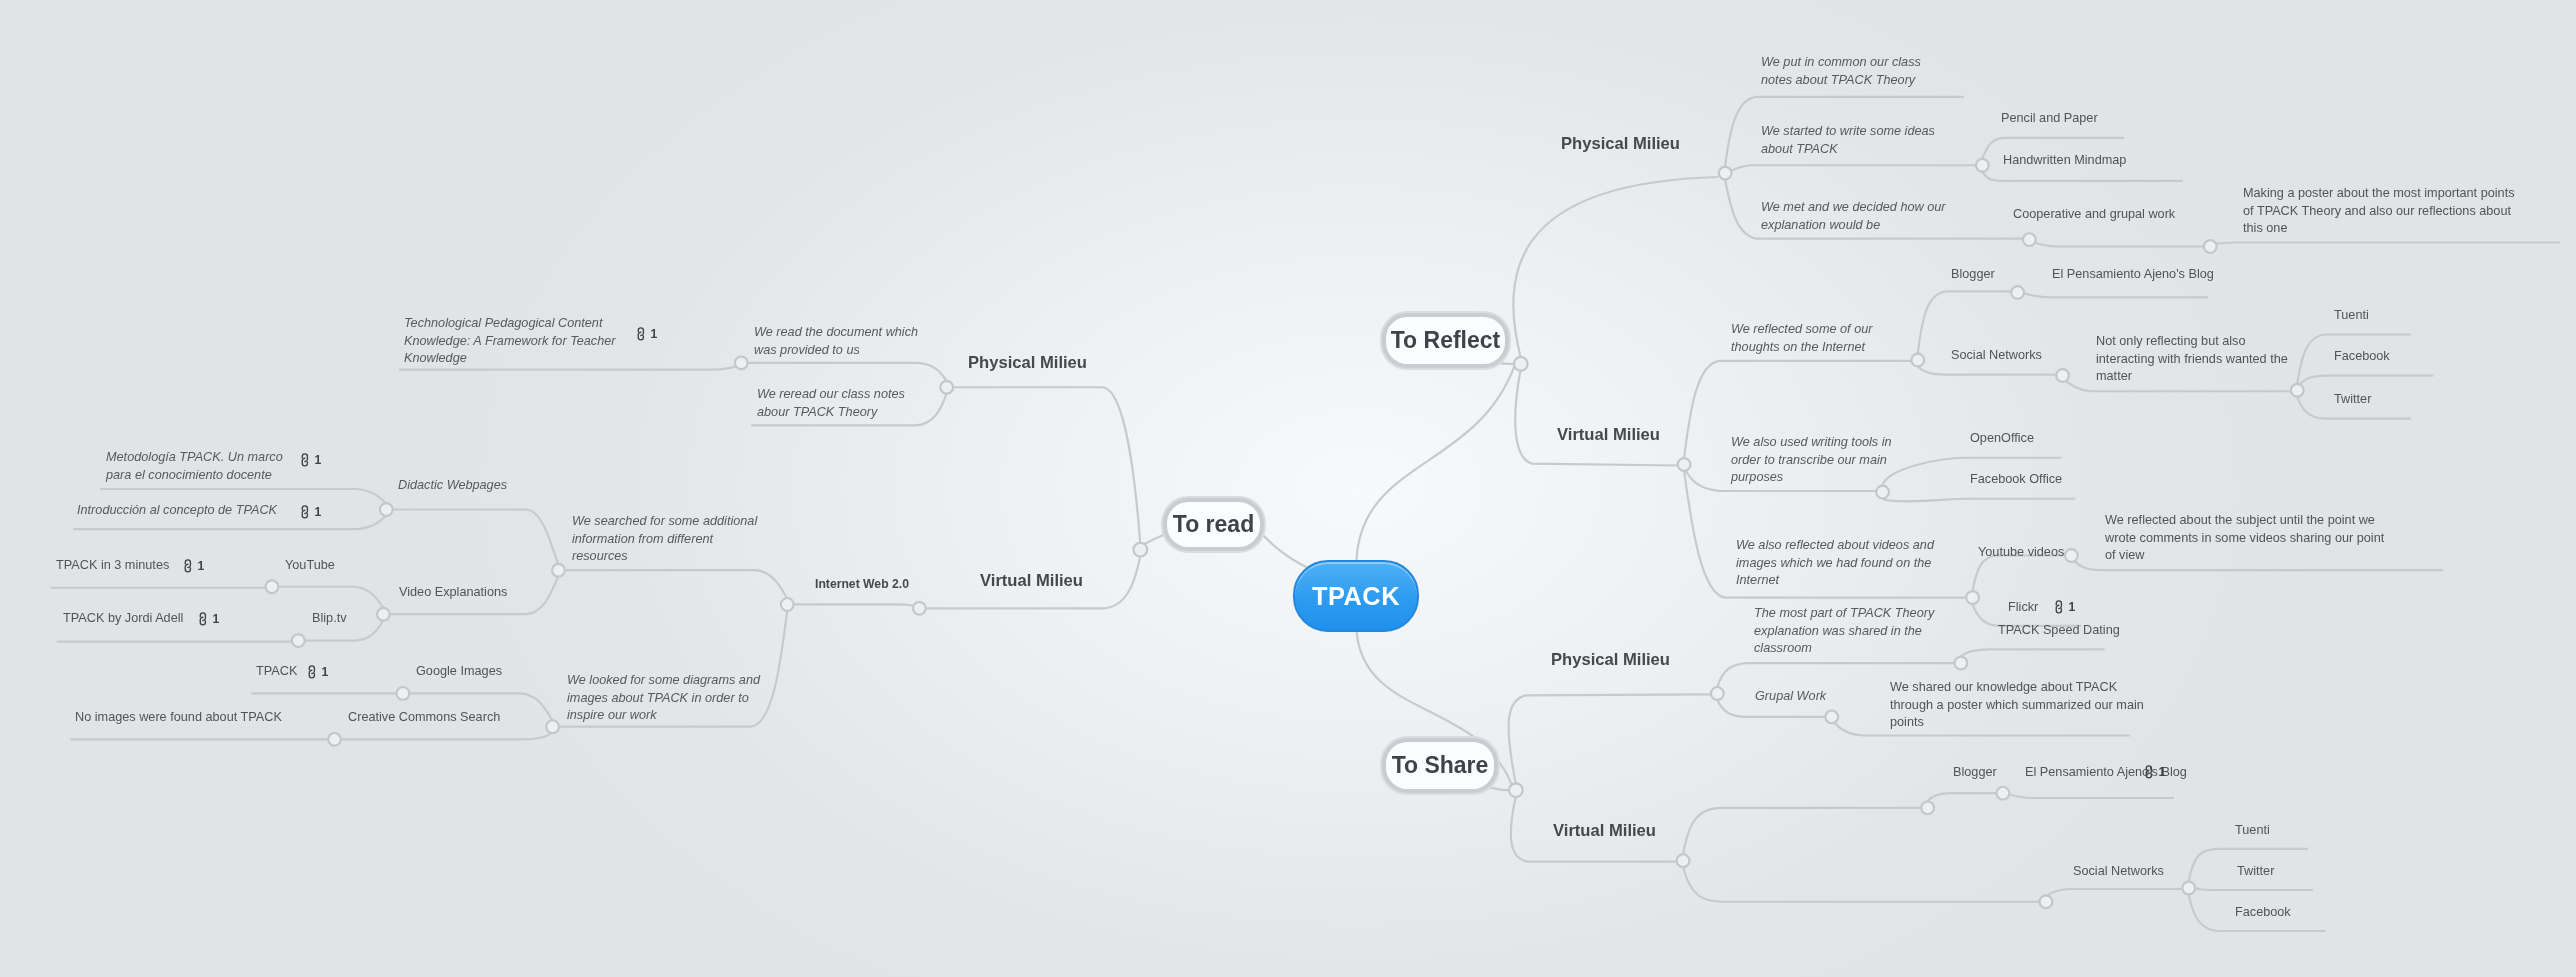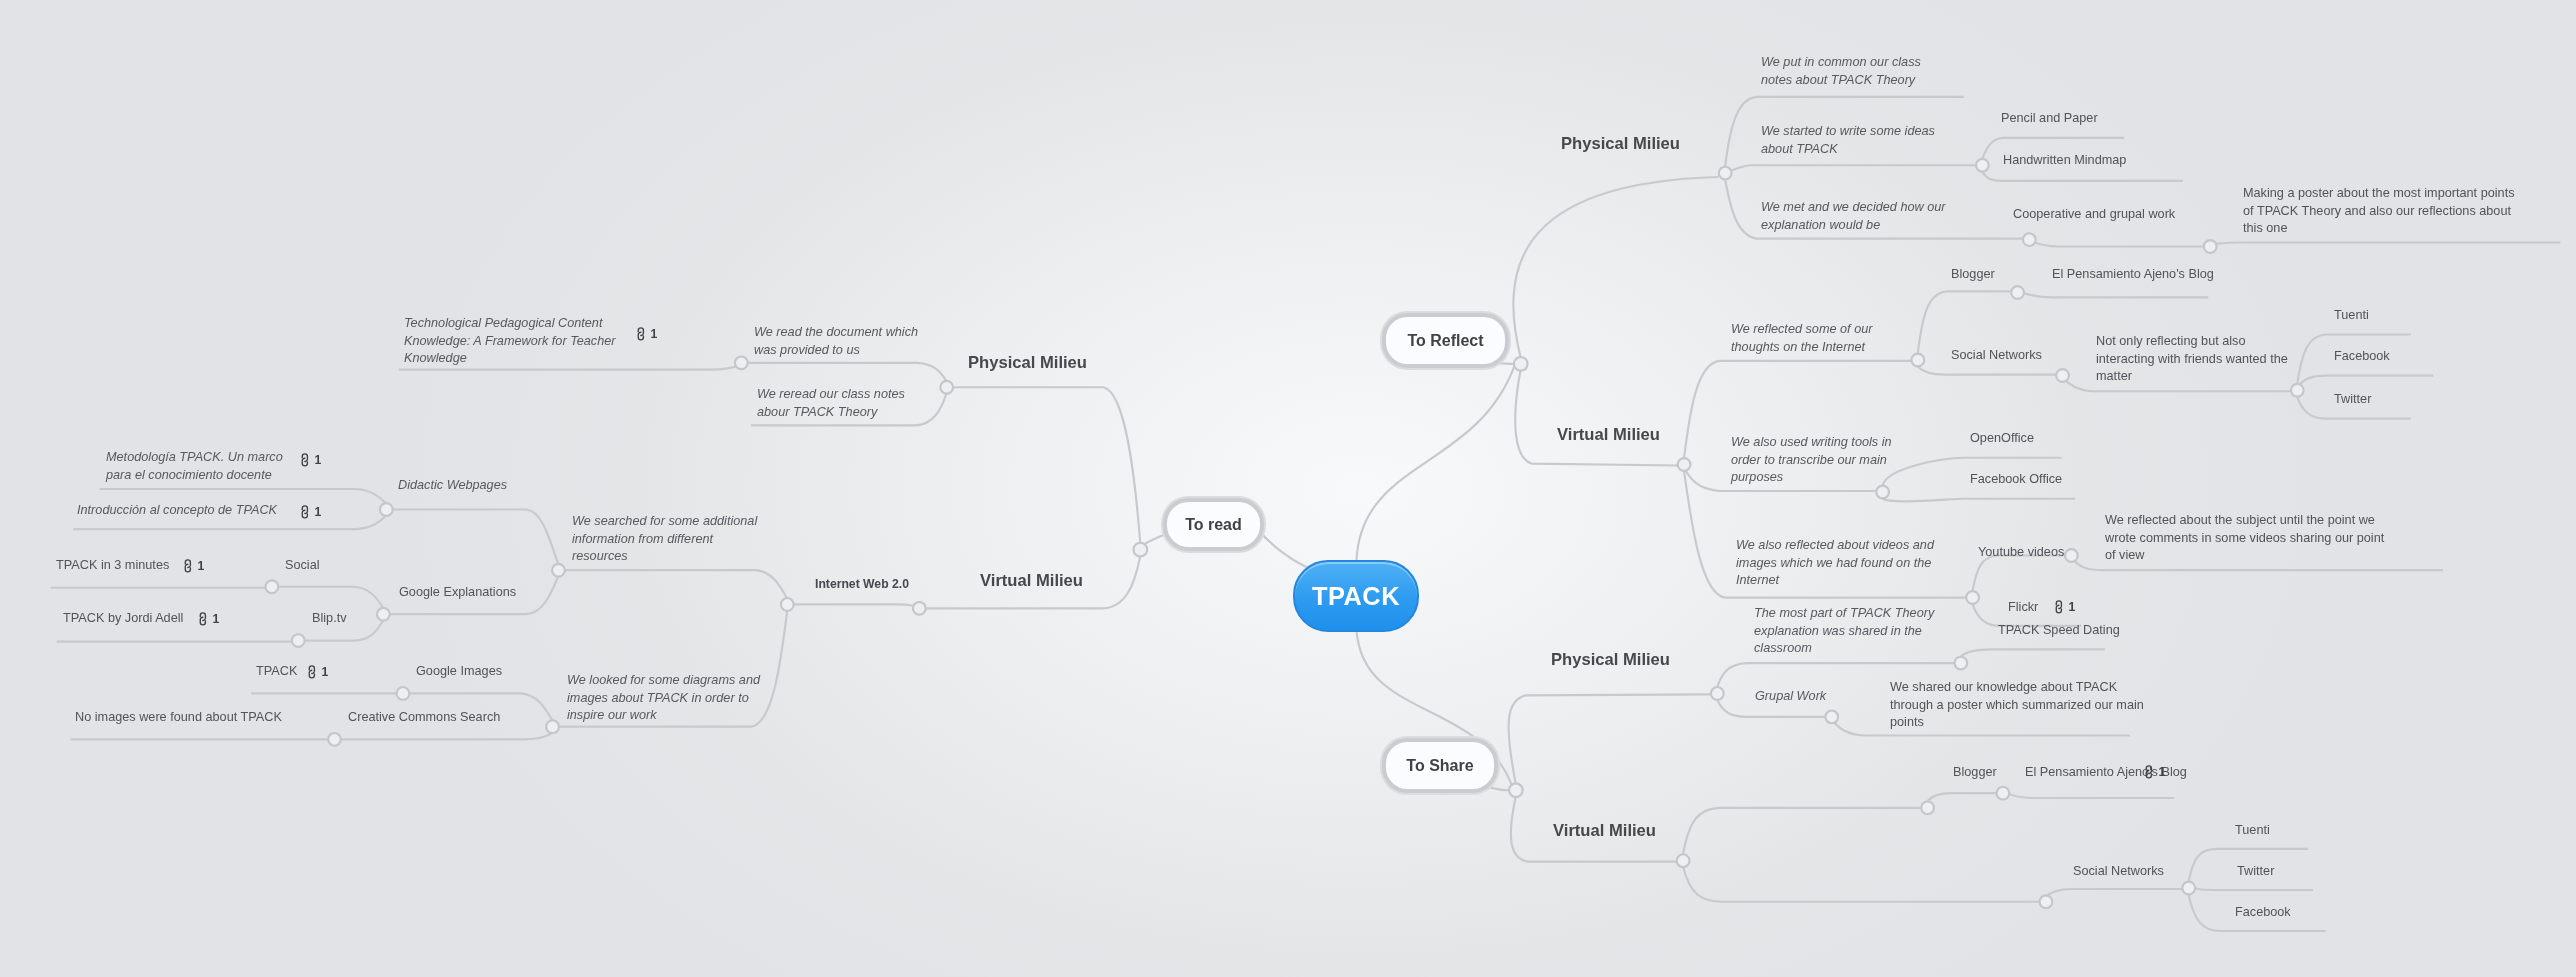--- a/index.html
+++ b/index.html
@@ -7,21 +7,21 @@
   #map{position:relative;width:2576px;height:978px;overflow:hidden;
        background:radial-gradient(ellipse 978px 636px at 1359px 489px,#f8f9fb 0%,#edeff1 40%,#e3e5e7 75%,#e1e3e6 100%);}
   #wires{position:absolute;left:0;top:0;width:100%;height:100%;}
   .node{position:absolute;font-size:12.7px;line-height:17.6px;color:#54585d;white-space:pre-line;}
   .italic{font-style:italic;color:#565a5f;}
   .plain{color:#505459;}
   .blabel{font-weight:bold;font-size:16.6px;color:#45494e;white-space:nowrap;}
   .bsmall{font-weight:bold;font-size:12.2px;color:#45494e;white-space:nowrap;}
   .capsule{position:absolute;background:#fbfcff;border:4.9px solid #c9ccd0;border-radius:25.4px;
            box-shadow:0 0 0 2px #dadde0;display:flex;align-items:center;justify-content:center;
-           font-weight:bold;font-size:16px;color:#3e4348;cursor:pointer;}
+           font-weight:bold;font-size:23px;color:#3e4348;cursor:pointer;}
   .rootb{position:absolute;border-radius:35px;display:flex;align-items:center;justify-content:center;
          background:linear-gradient(180deg,#4fb0f5 0%,#2d9bf0 55%,#1f90ec 100%);
          border:2px solid #2387dd;box-shadow:inset 0 2px 0 rgba(255,255,255,.35);
          font-weight:bold;font-size:25.4px;color:#ffffff;letter-spacing:0.5px;cursor:pointer;}
   .badge{position:absolute;display:flex;align-items:center;gap:2.9px;color:#3e4347;
          font-size:12.2px;font-weight:bold;cursor:pointer;}
   .badge svg{width:13.7px;height:13.7px;transform:rotate(-45deg);}
 </style>
 </head>
 <body>
@@ -214,22 +214,22 @@
 
   <div class="node blabel" style="left:980px;top:572px">Virtual Milieu</div>
   <div class="node bsmall" style="left:815px;top:576px">Internet Web 2.0</div>
   <div class="node italic" style="left:572px;top:513px">We searched for some additional
 information from different
 resources</div>
   <div class="node italic" style="left:398px;top:477px">Didactic Webpages</div>
   <div class="node italic" style="left:106px;top:449px">Metodología TPACK. Un marco
 para el conocimiento docente</div>
   <div class="node italic" style="left:77px;top:502px">Introducción al concepto de TPACK</div>
-  <div class="node plain" style="left:399px;top:584px">Google Explanations</div>
-  <div class="node plain" style="left:285px;top:557px">Social</div>
+  <div class="node plain" style="left:399px;top:584px">Video Explanations</div>
+  <div class="node plain" style="left:285px;top:557px">YouTube</div>
   <div class="node plain" style="left:56px;top:557px">TPACK in 3 minutes</div>
   <div class="node plain" style="left:312px;top:610px">Blip.tv</div>
   <div class="node plain" style="left:63px;top:610px">TPACK by Jordi Adell</div>
   <div class="node italic" style="left:567px;top:672px">We looked for some diagrams and
 images about TPACK in order to
 inspire our work</div>
   <div class="node plain" style="left:416px;top:663px">Google Images</div>
   <div class="node plain" style="left:256px;top:663px">TPACK</div>
   <div class="node plain" style="left:348px;top:709px">Creative Commons Search</div>
   <div class="node plain" style="left:75px;top:709px">No images were found about TPACK</div>

